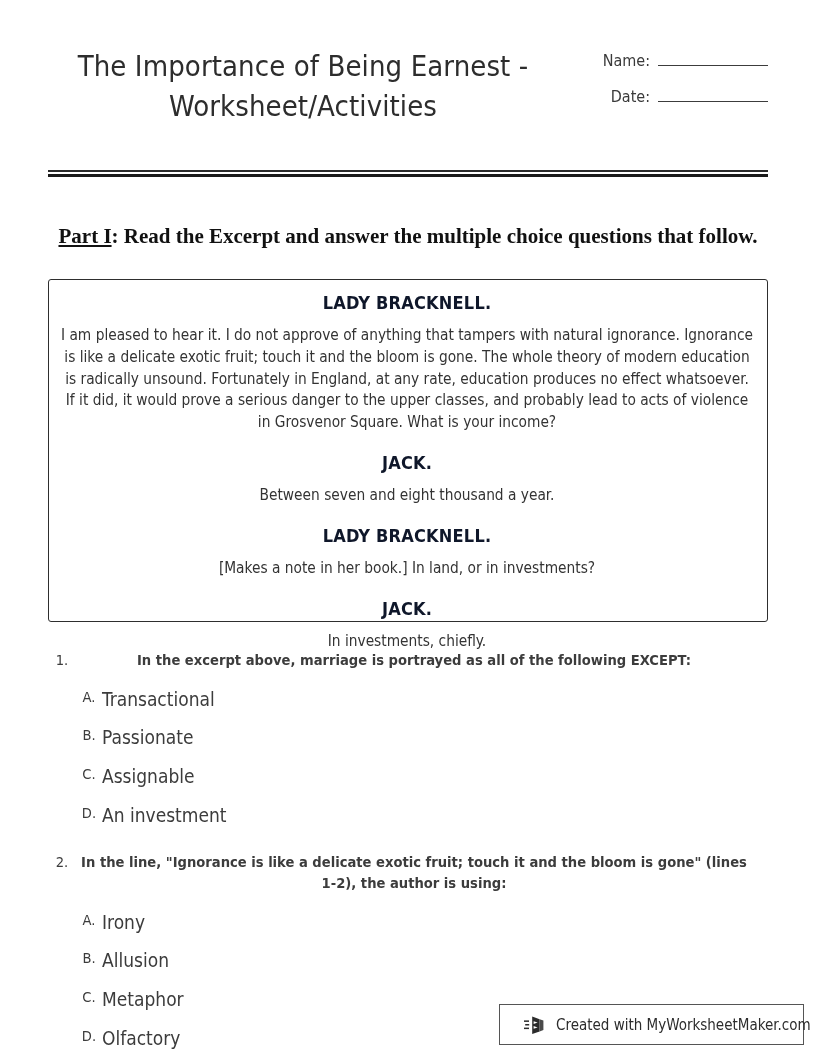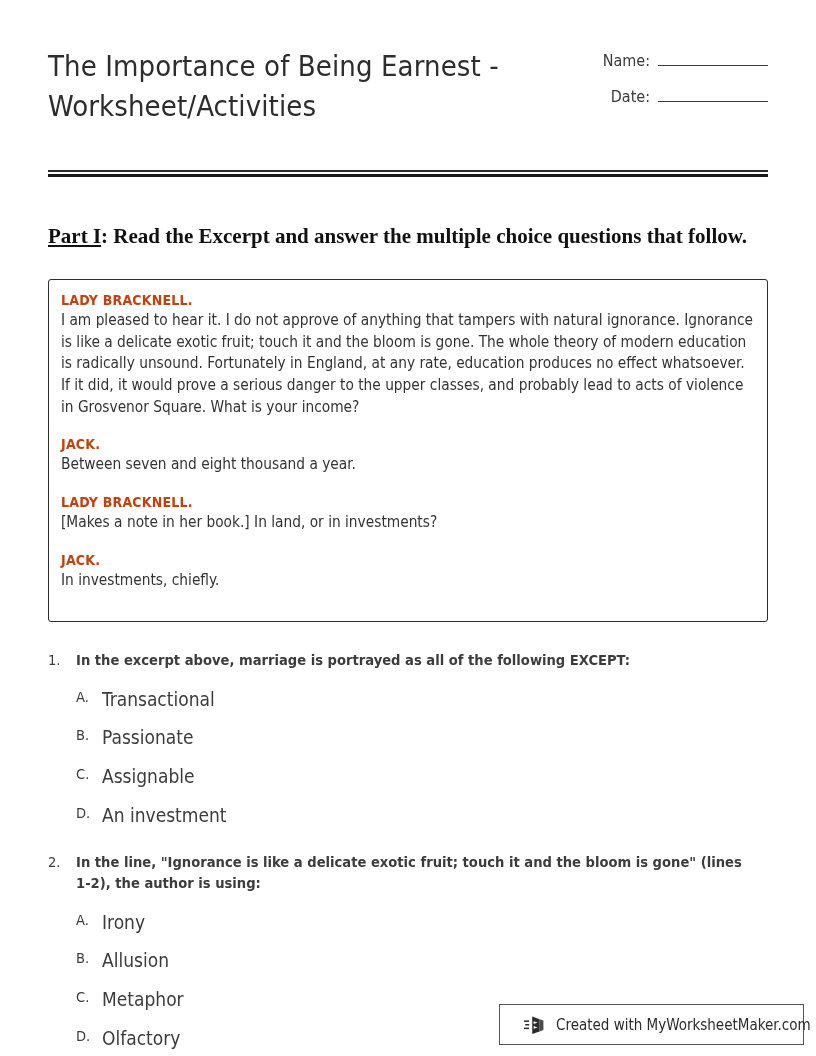--- a/index.html
+++ b/index.html
@@ -14,20 +14,21 @@
     font-family: "Liberation Sans", sans-serif;
     color: #3a3a3a;
     overflow: hidden;
   }
 
   .page {
     position: absolute;
     left: 0; top: 0;
     width: 816px;
     height: 936px;
+    text-align: center;
   }
 
   
   .header {
     position: absolute;
     left: 48px;
     top: 44px;
     width: 720px;
     display: flex;
     align-items: flex-start;
@@ -116,33 +117,33 @@
     border: 1.4px solid #2e2e2e;
     border-radius: 3px;
     background: #ffffff;
     padding: 11px 14px 10px 12px;
   }
   .speech + .speech {
     margin-top: 17px;
   }
   .sp-name {
     font-family: "DejaVu Sans Condensed", "Liberation Sans Narrow", "Liberation Sans", sans-serif;
-    font-size: 14px;
+    font-size: 18px;
     font-weight: bold;
-    color: #c2410c;
+    color: #0f172a;
     line-height: 1.35;
     letter-spacing: 0.2px;
   }
   .sp-text {
     font-family: "DejaVu Sans Condensed", "Liberation Sans Narrow", "Liberation Sans", sans-serif;
     font-size: 15.3px;
     font-weight: 400;
     color: #333333;
     line-height: 1.42;
-    margin-top: 0;
+    margin-top: 10px;
   }
 
   
   .questions {
     position: absolute;
     left: 48px;
     top: 650px;
     width: 720px;
   }
   .question {

